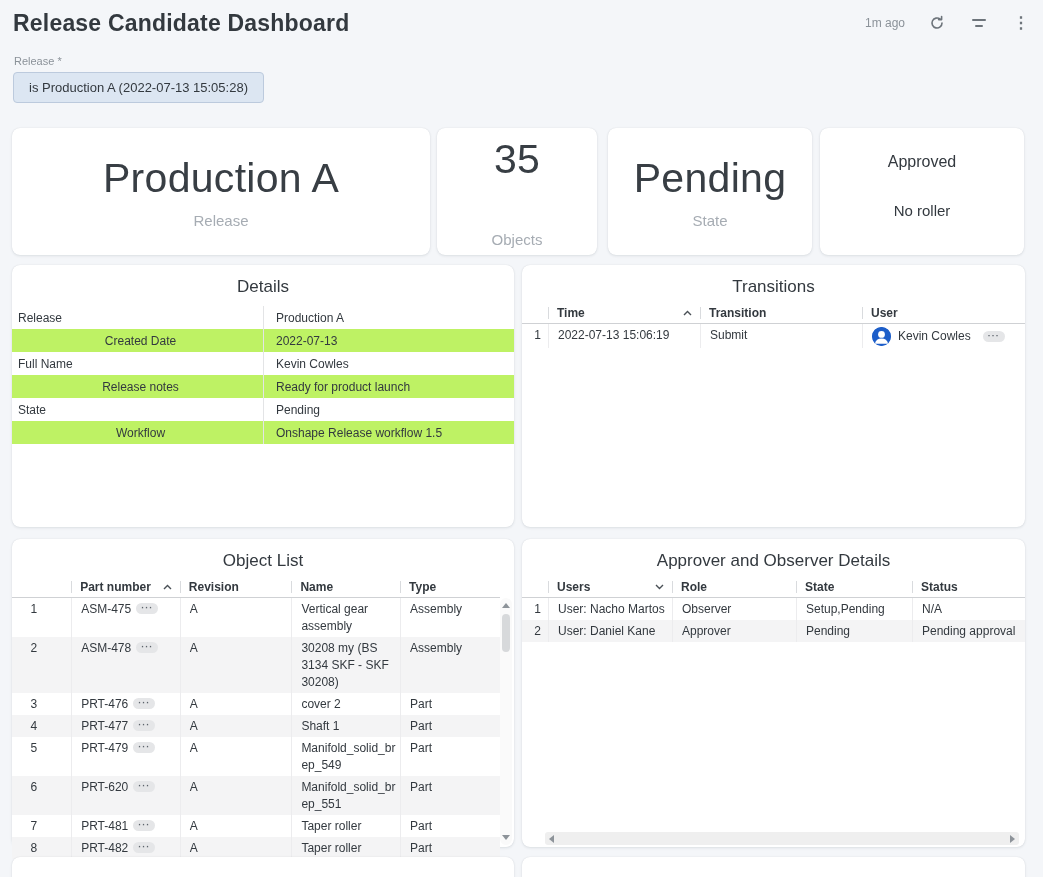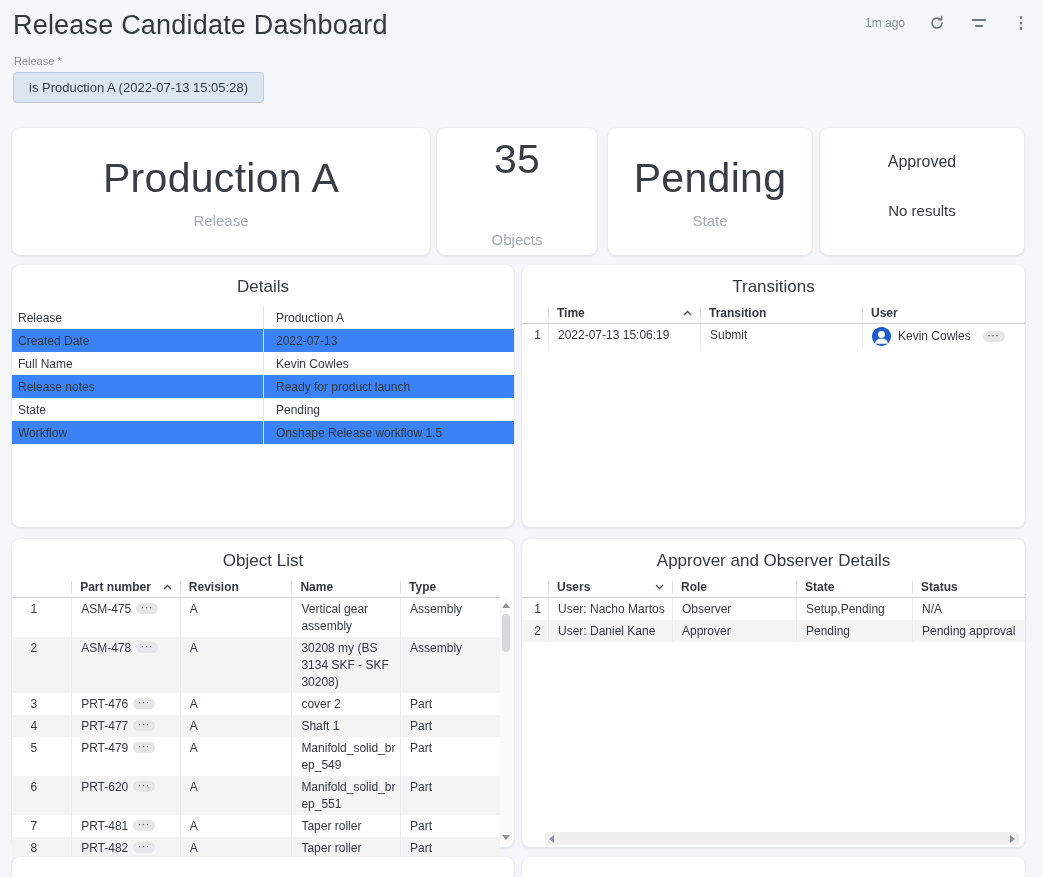--- a/index.html
+++ b/index.html
@@ -6,21 +6,21 @@
   html,body { width:1043px; height:877px; overflow:hidden; }
   body {
     font-family:"Liberation Sans", sans-serif;
     background:#f4f6f9;
     color:#33393f;
     position:relative;
   }
   .stage { position:absolute; top:0; left:0; width:1043px; height:877px; }
 
   
-  .hdr-title { position:absolute; top:10px; left:13px; font-size:27px; font-weight:400; color:#33393f; letter-spacing:.2px; }
+  .hdr-title { position:absolute; top:10px; left:13px; font-size:23px; font-weight:700; color:#33393f; letter-spacing:.2px; }
   .hdr-right { position:absolute; top:13px; right:12px; display:flex; align-items:center; gap:22px; }
   .hdr-ago { font-size:12px; color:#8b9299; }
   .icon-btn { width:20px; height:20px; display:flex; align-items:center; justify-content:center; cursor:pointer; }
   .filter-icon { display:flex; flex-direction:column; gap:4px; align-items:center; }
   .filter-icon .l1 { width:14px; height:2px; background:#6d747b; border-radius:1px; }
   .filter-icon .l2 { width:8px;  height:2px; background:#6d747b; border-radius:1px; }
   .kebab { font-size:16px; color:#6d747b; line-height:16px; font-weight:700; }
 
   
   .filter-label { position:absolute; top:55px; left:14px; font-size:11px; color:#8b9299; }
@@ -50,21 +50,21 @@
   #panel-transitions { top:265px; left:522px; width:503px; height:262px; }
   #panel-objects     { top:539px; left:12px;  width:502px; height:308px; }
   #panel-approvers   { top:539px; left:522px; width:503px; height:308px; }
   .peek { position:absolute; top:857px; height:24px; background:#fff; border-radius:8px 8px 0 0;
           box-shadow:0 1px 3px rgba(30,45,62,.10), 0 0 1px rgba(30,45,62,.14); }
   #peek-left { left:12px; width:502px; } #peek-right { left:522px; width:503px; }
 
   
   .kv { position:absolute; top:41px; left:0; right:0; font-size:12px; }
   .kv-row { display:flex; height:23px; align-items:center; }
-  .kv-row.alt { background:#3b82f6; }
+  .kv-row.alt { background:#bef264;text-align:center; }
   .kv-key { width:251px; padding-left:6px; }
   .kv-val { flex:1; padding-left:12px; border-left:1px solid #e3e4e6; height:100%; display:flex; align-items:center; }
 
   
   .tbl { position:absolute; left:0; right:0; font-size:12px; color:#33393f; }
   .thead { display:flex; align-items:stretch; height:21px; border-bottom:1px solid #cfd1d4; font-weight:600; }
   .th { position:relative; display:flex; align-items:center; padding-left:9px; }
   .th::before { content:""; position:absolute; left:0; top:4px; bottom:4px; width:1px; background:#d9dbde; }
   .th .sort { margin-left:auto; margin-right:8px; display:flex; align-items:center; }
   .tr { display:flex; align-items:stretch; line-height:17px; }
@@ -140,21 +140,21 @@
   <div class="card kpi" id="card-objects">
     <div class="kpi-value">35</div>
     <div class="kpi-label">Objects</div>
   </div>
   <div class="card kpi" id="card-state">
     <div class="kpi-value">Pending</div>
     <div class="kpi-label">State</div>
   </div>
   <div class="card" id="card-approved">
     <div class="empty-card-title">Approved</div>
-    <div class="empty-card-msg">No results</div>
+    <div class="empty-card-msg">No roller</div>
   </div>
 
   <div class="card" id="panel-details">
     <div class="panel-title">Details</div>
     <div class="kv">
       <div class="kv-row">
         <div class="kv-key">Release</div>
         <div class="kv-val">Production A</div>
       </div>
       <div class="kv-row alt">

